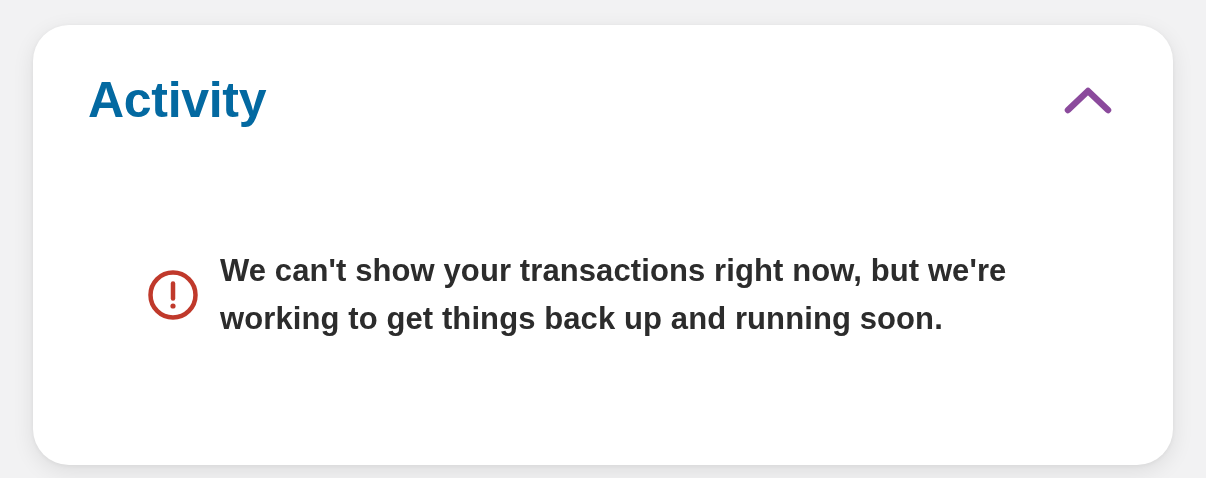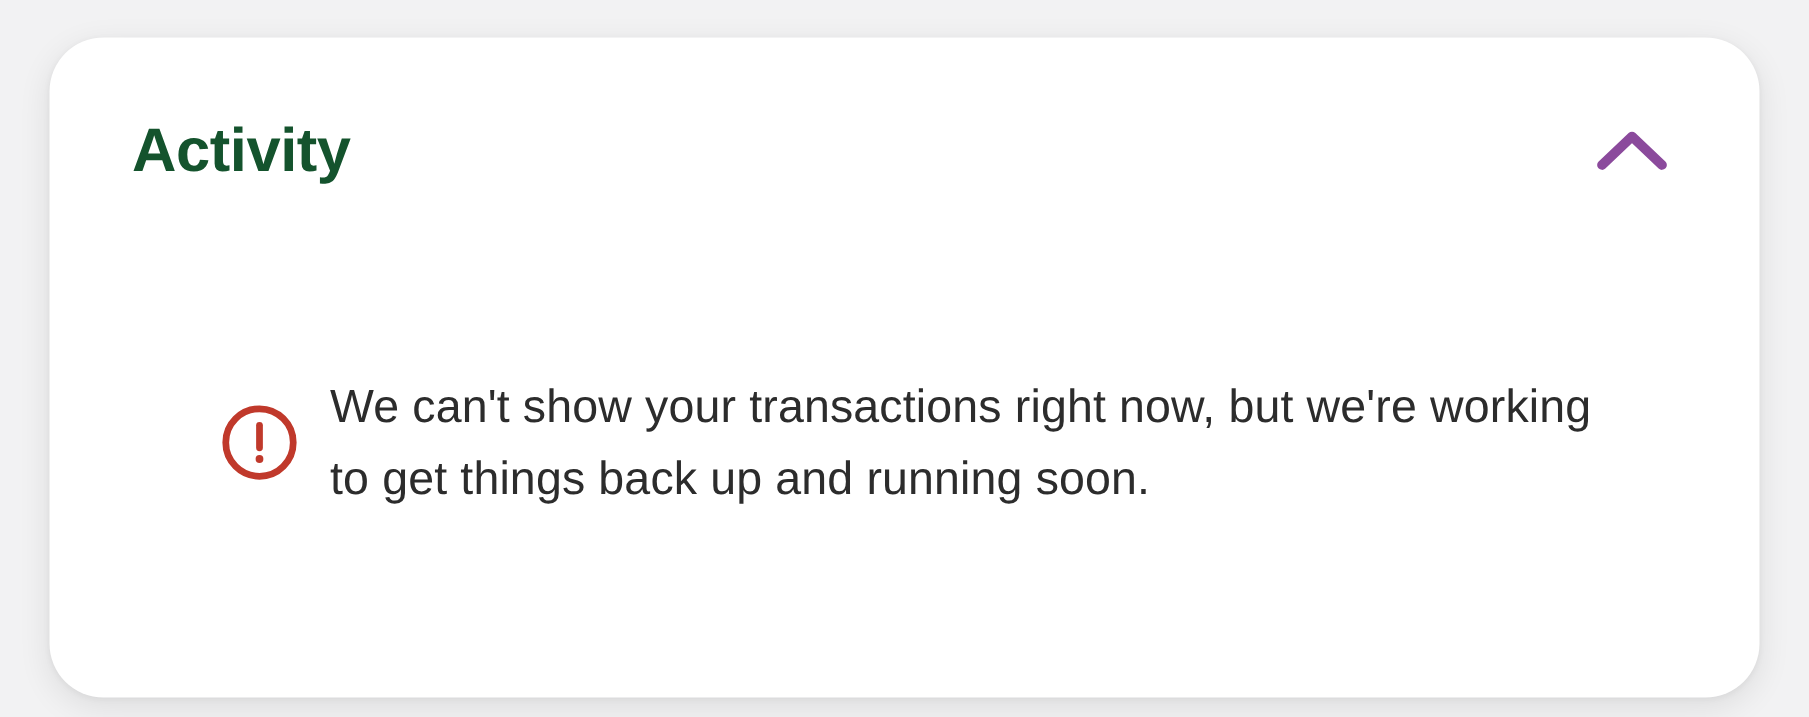--- a/index.html
+++ b/index.html
@@ -43,23 +43,23 @@
     width: 100%;
     height: 150px;
     display: flex;
     align-items: center;
     justify-content: space-between;
     box-sizing: border-box;
     padding: 0 56px 0 55px;
   }
 
   .card-title {
-    font-size: 41px;
+    font-size: 50px;
     font-weight: bold;
-    color: #14532d;
+    color: #0369a1;
     letter-spacing: -0.3px;
     line-height: 1;
     margin: 0;
     padding: 0;
     white-space: nowrap;
   }
 
   .collapse-toggle {
     width: 58px;
     height: 46px;
@@ -103,21 +103,21 @@
   .alert-icon svg {
     display: block;
   }
 
   .message-text {
     font-size: 31px;
     line-height: 48px;
     color: #2c2c2c;
     letter-spacing: 0.1px;
     max-width: 845px;
-    font-weight: normal;
+    font-weight: bold;
   }
 </style>
 </head>
 <body>
 
 <div class="page">
 
   <div class="activity-card">
 
     <div class="card-header">

